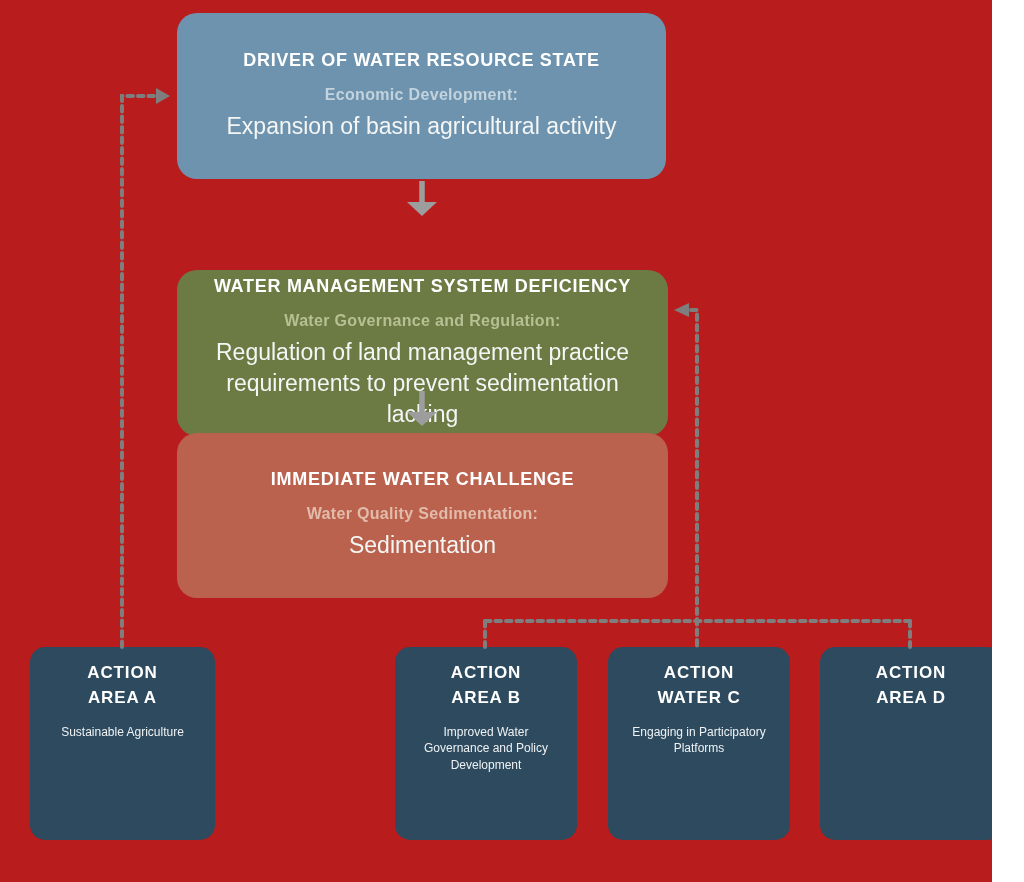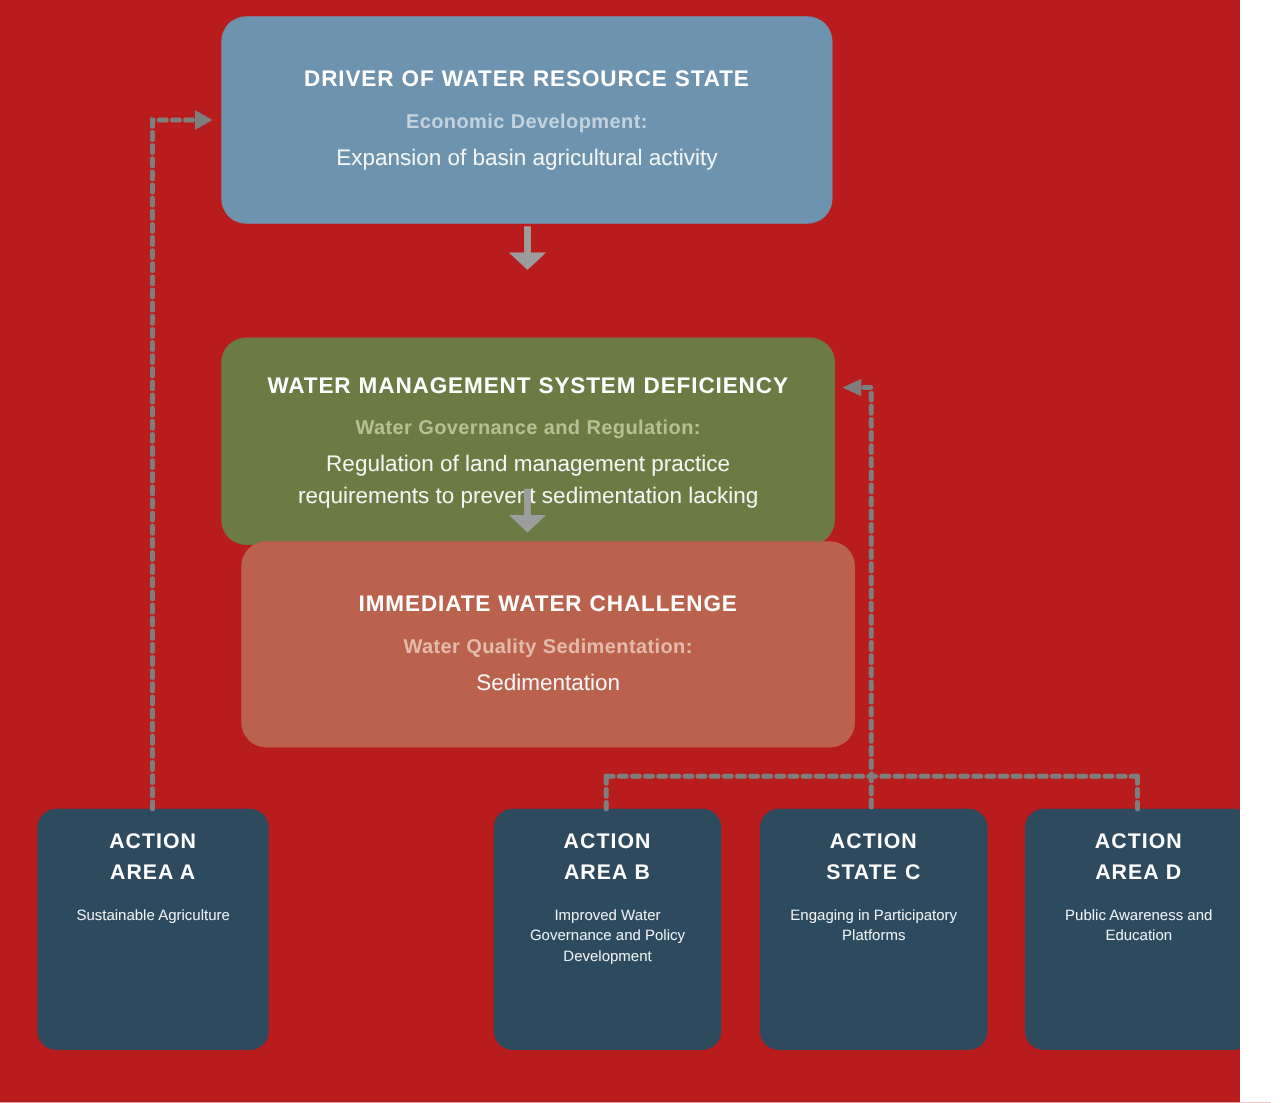--- a/index.html
+++ b/index.html
@@ -36,21 +36,21 @@
     color: #ffffff;
   }
   .flow-box .subheading {
     font-weight: 700;
     font-size: 16px;
     letter-spacing: 0.02em;
     white-space: nowrap;
     margin-top: 15px;
   }
   .flow-box .body {
-    font-size: 18px;
+    font-size: 23px;
     line-height: 1.35;
     margin-top: 7px;
     max-width: 430px;
     color: #f4f6f5;
   }
   #box-driver     { left: 177px; top: 13px;  width: 489px; height: 166px; }
   #box-deficiency { left: 177px; top: 222px; width: 491px; height: 166px; }
   #box-challenge  { left: 177px; top: 433px; width: 491px; height: 165px; }
 
   
@@ -109,21 +109,21 @@
     <div class="subheading" style="color: rgb(195, 211, 221);">Economic Development:</div>
     <div class="body">Expansion of basin agricultural activity</div>
   </div>
 
   <div class="flow-box" id="box-deficiency" style="background-color: rgb(108, 123, 68); margin-top: 48px;">
     <div class="heading">WATER MANAGEMENT SYSTEM DEFICIENCY</div>
     <div class="subheading" style="color: rgb(182, 192, 147);">Water Governance and Regulation:</div>
     <div class="body">Regulation of land management practice requirements to prevent sedimentation lacking</div>
   </div>
 
-  <div class="flow-box" id="box-challenge" style="background-color: rgb(186, 98, 78); margin-left: 16px;">
+  <div class="flow-box" id="box-challenge" style="background-color: rgb(186, 98, 78);">
     <div class="heading">IMMEDIATE WATER CHALLENGE</div>
     <div class="subheading" style="color: rgb(227, 187, 170);">Water Quality Sedimentation:</div>
     <div class="body">Sedimentation</div>
   </div>
 
   <div class="action-box" id="action-a" style="background-color: rgb(45, 74, 94);">
     <div class="action-title">
       <div>ACTION</div>
       <div>AREA A</div>
     </div>
@@ -134,31 +134,30 @@
     <div class="action-title">
       <div>ACTION</div>
       <div>AREA B</div>
     </div>
     <div class="action-body">Improved Water Governance and Policy Development</div>
   </div>
 
   <div class="action-box" id="action-c" style="background-color: rgb(45, 74, 94);">
     <div class="action-title">
       <div>ACTION</div>
-      <div>STATE C</div>
+      <div>WATER C</div>
     </div>
     <div class="action-body">Engaging in Participatory Platforms</div>
   </div>
 
   <div class="action-box" id="action-d" style="background-color: rgb(45, 74, 94);">
     <div class="action-title">
       <div>ACTION</div>
       <div>AREA D</div>
     </div>
-    <div class="action-body">Public Awareness and Education</div>
   </div>
 
   <svg id="connector-layer" width="1024" height="882" viewBox="0 0 1024 882" xmlns="http://www.w3.org/2000/svg">
 
     <g>
       <line x1="422" y1="181" x2="422" y2="204" stroke="#9d9d9d" stroke-width="5.5"></line>
       <polygon points="407,202 437,202 422,216" fill="#9d9d9d"></polygon>
     </g>
 
     <g>

